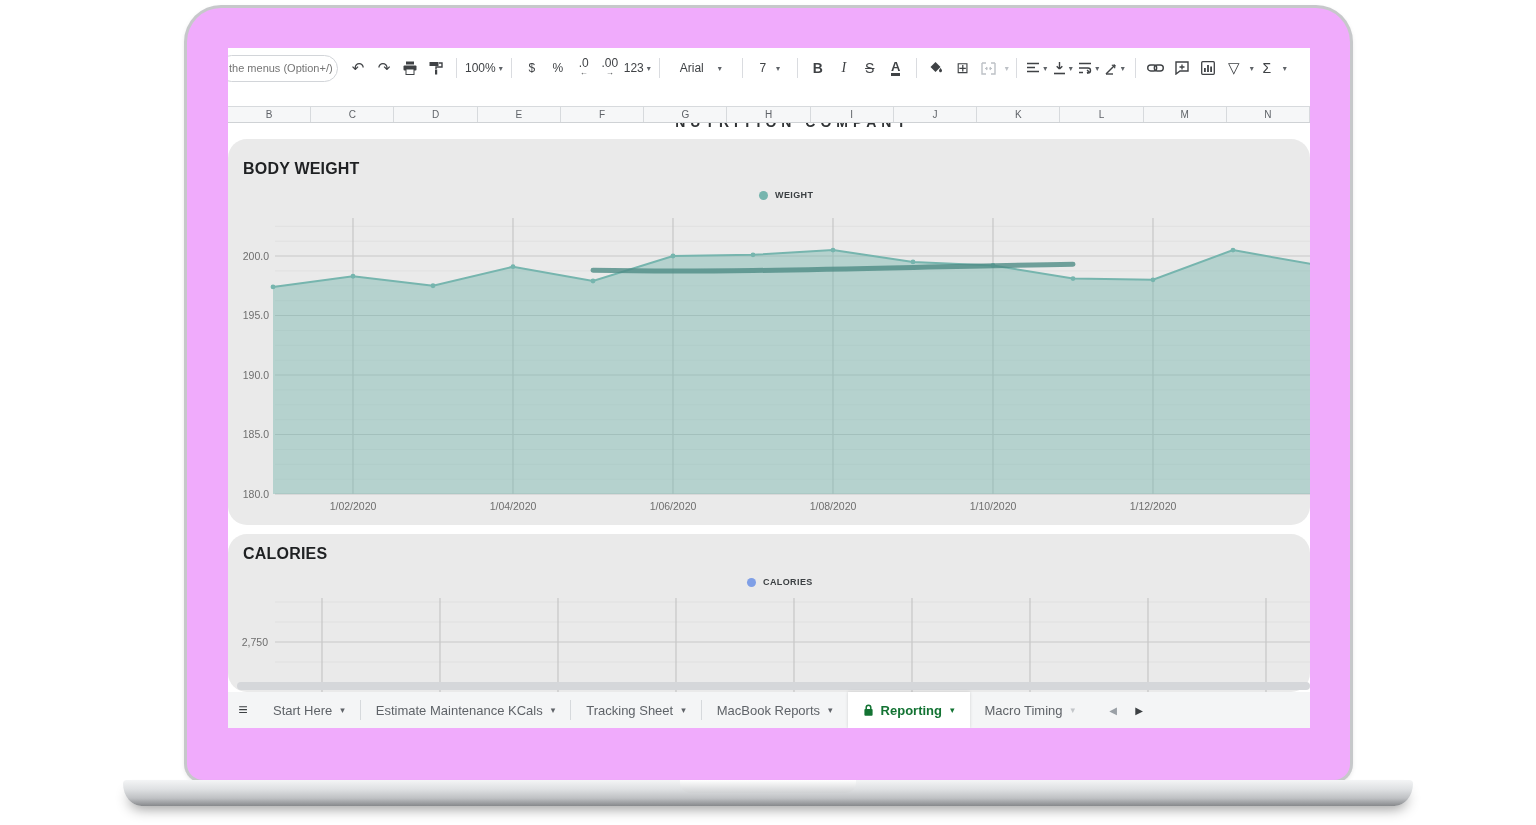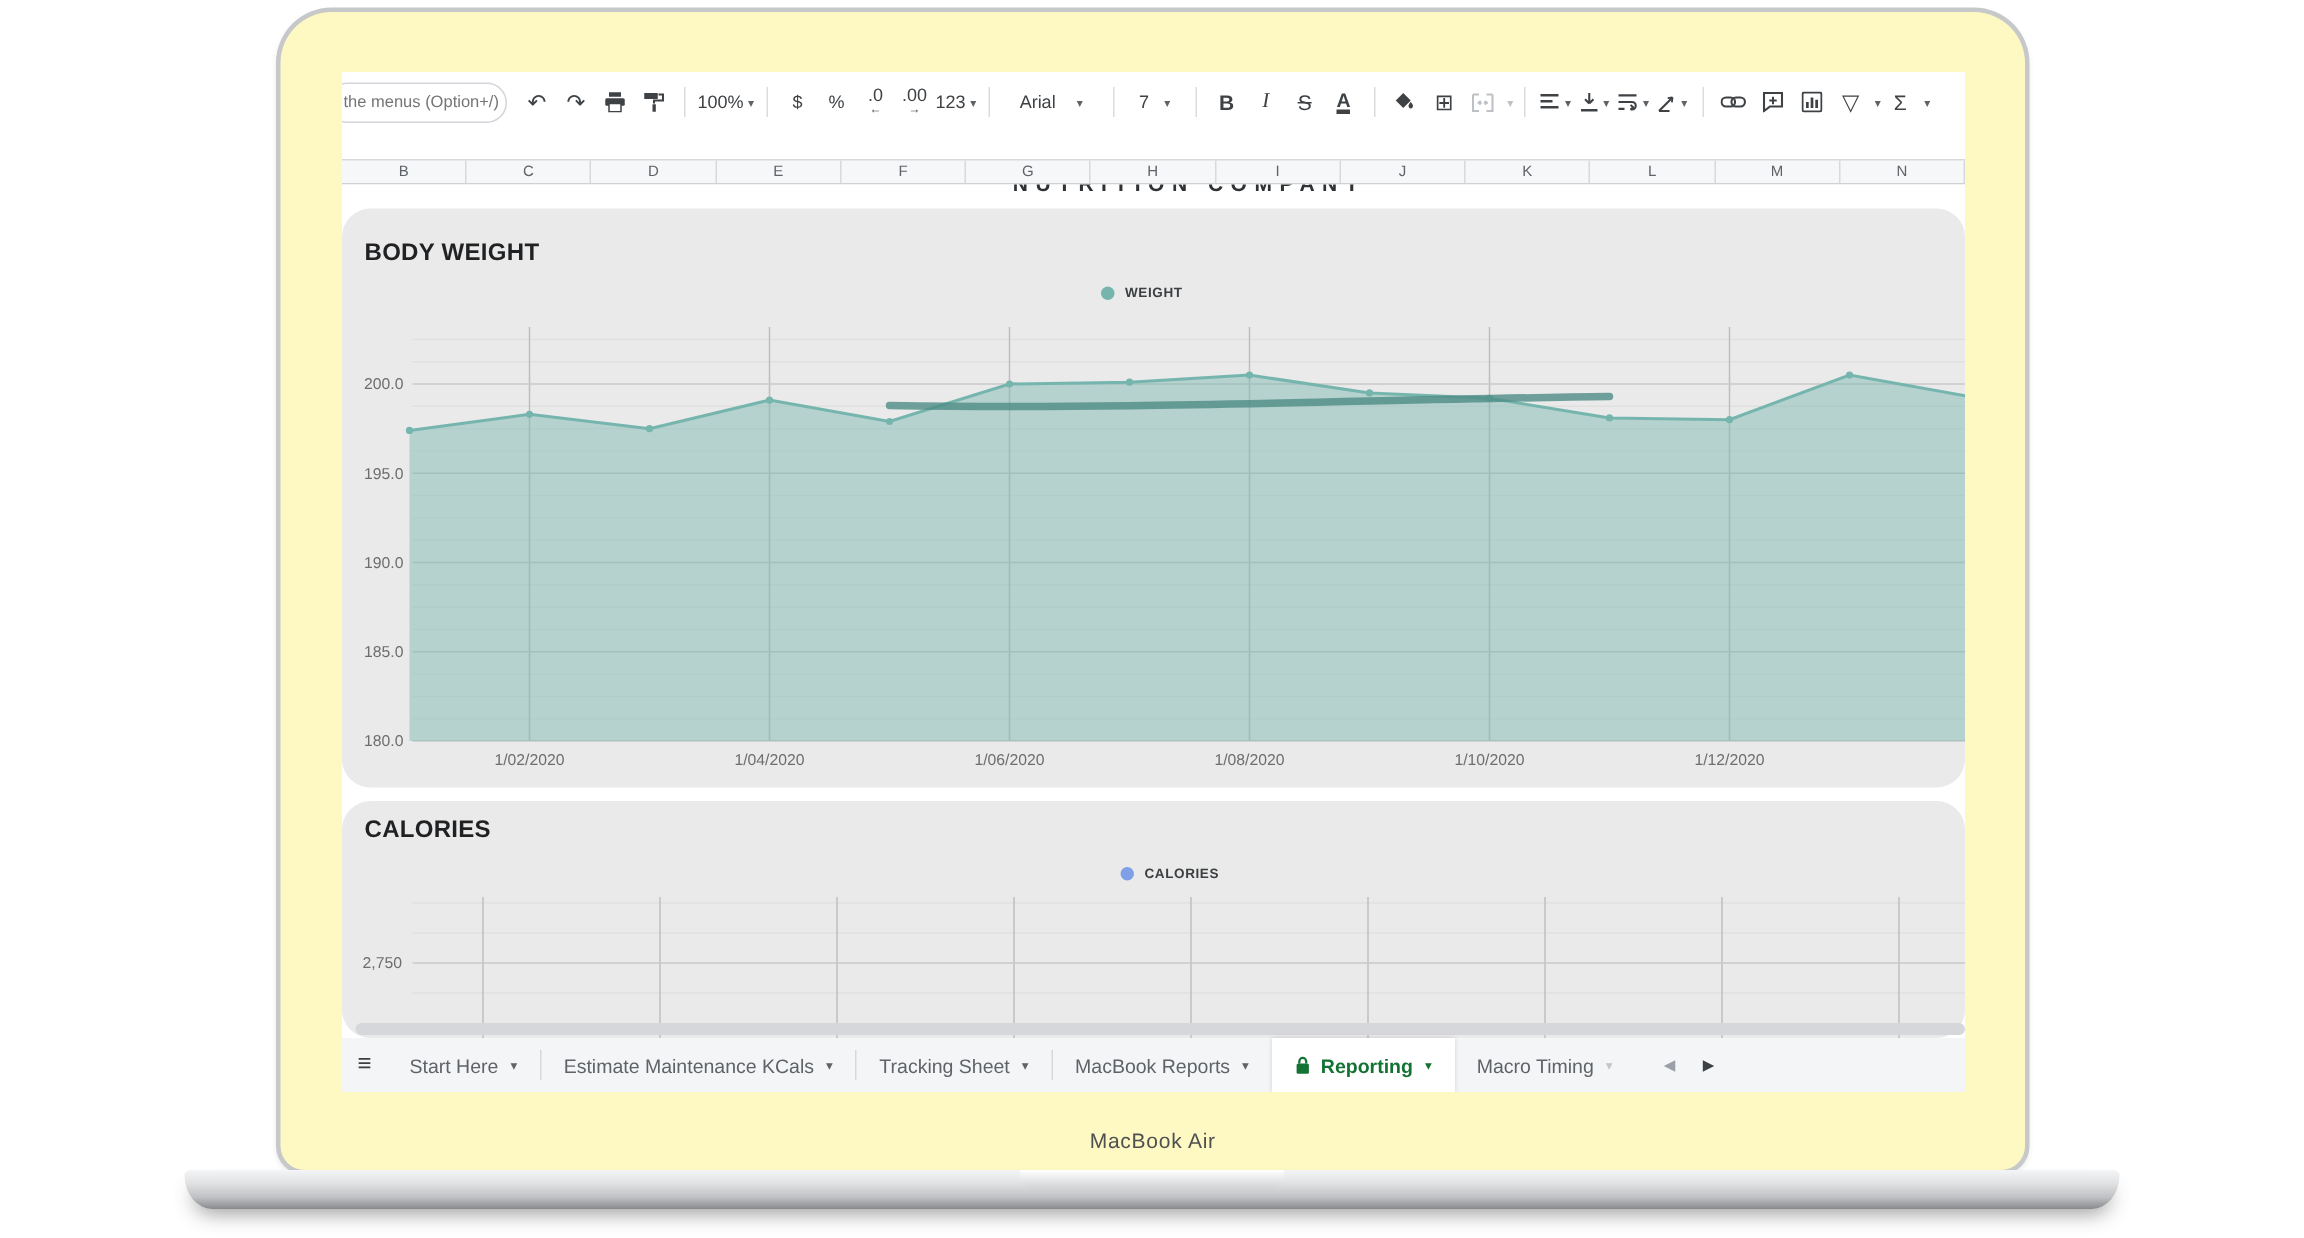--- a/index.html
+++ b/index.html
@@ -2,21 +2,21 @@
 <html><head>
 <meta charset="utf-8">
 <style>
   * { margin:0; padding:0; box-sizing:border-box; }
   html,body { width:1536px; height:825px; background:#ffffff; overflow:hidden;
     font-family:"Liberation Sans","DejaVu Sans",sans-serif; }
   .stage { position:relative; width:1536px; height:825px; background:#fff; }
 
   
   .laptop-bezel { position:absolute; left:187px; top:8px; width:1163px; height:772px;
-    background:#fef9c3; border-radius:34px 34px 16px 16px;
+    background:#f0abfc; border-radius:34px 34px 16px 16px;
     box-shadow:0 0 0 3px #c6c8ca, 0 2px 6px rgba(0,0,0,.25); }
   .model-label { position:absolute; left:0; right:0; bottom:12px; text-align:center;
     color:#4e5052; font-size:14px; letter-spacing:.5px; }
   .laptop-base { position:absolute; left:123px; top:780px; width:1290px; height:26px;
     background:linear-gradient(#f4f5f6 0%, #dfe1e3 35%, #bfc1c4 70%, #87898c 100%);
     border-radius:4px 4px 20px 20px / 4px 4px 24px 24px;
     box-shadow:0 8px 14px -6px rgba(0,0,0,.45); }
   .base-notch { position:absolute; left:50%; top:0; transform:translateX(-50%);
     width:176px; height:13px; background:linear-gradient(#ffffff,#cfd1d3);
     border-radius:0 0 10px 10px; }
@@ -56,21 +56,21 @@
 
   
   .panel { position:relative; background:#eaeaea; overflow:hidden;border-radius:19px; }
   .panel-weight { height:386px; }
   .panel-gap { height:9px; background:#fff; }
   .panel-cal { height:158px; }
   .chart-title { position:absolute; left:15px; font-size:16px; font-weight:bold;
     color:#1f2123; letter-spacing:.2px; z-index:2; }
   .pt-w { top:21px; } .pt-c { top:11px; }
   .legend { position:absolute; display:flex; align-items:center; z-index:2; }
-  .lg-w { left:506px; top:51px; } .lg-c { left:519px; top:43px; }
+  .lg-w { left:531px; top:51px; } .lg-c { left:519px; top:43px; }
   .legend .dot { width:9px; height:9px; border-radius:50%; margin-right:7px; }
   .legend .lab { font-size:9px; font-weight:bold; color:#3c4043; letter-spacing:.4px; }
   .chart-svg { position:absolute; left:0; top:0; }
 
   
   .h-scrollbar { position:absolute; left:9px; right:0; top:634px; height:8px;
     background:#d5d7da; border-radius:4px; z-index:3; }
 
   
   .tabbar { position:absolute; left:0; right:0; bottom:0; height:36px; background:#f4f5f6;
@@ -376,20 +376,19 @@
             <span class="dd">▾</span>
           </div>
           <div class="tab-arrows">
             <span class="arrow-btn arrow-prev">◀</span>
             <span class="arrow-btn arrow-next">▶</span>
           </div>
         </div>
 
     </div>
 
-    <div class="model-label">MacBook Air</div>
   </div>
 
   <div class="laptop-base">
     <div class="base-notch"></div>
   </div>
 
 </div>
 
 </body></html>

